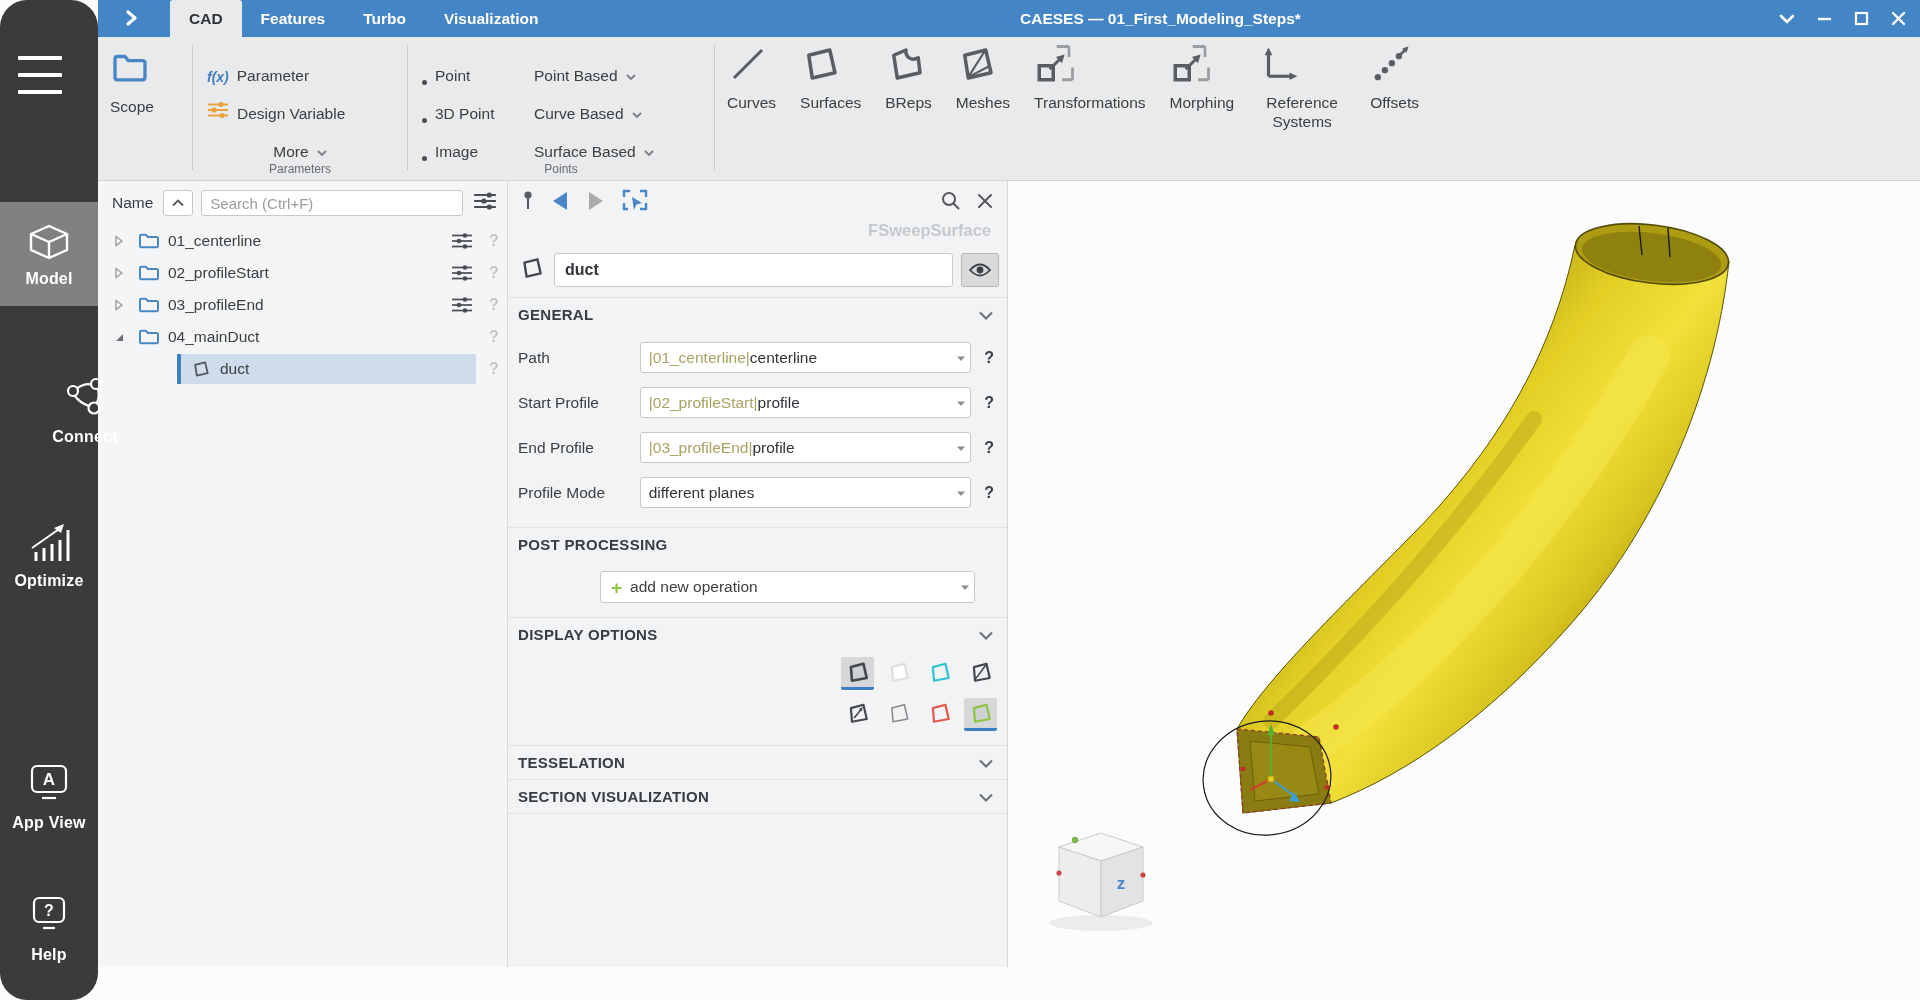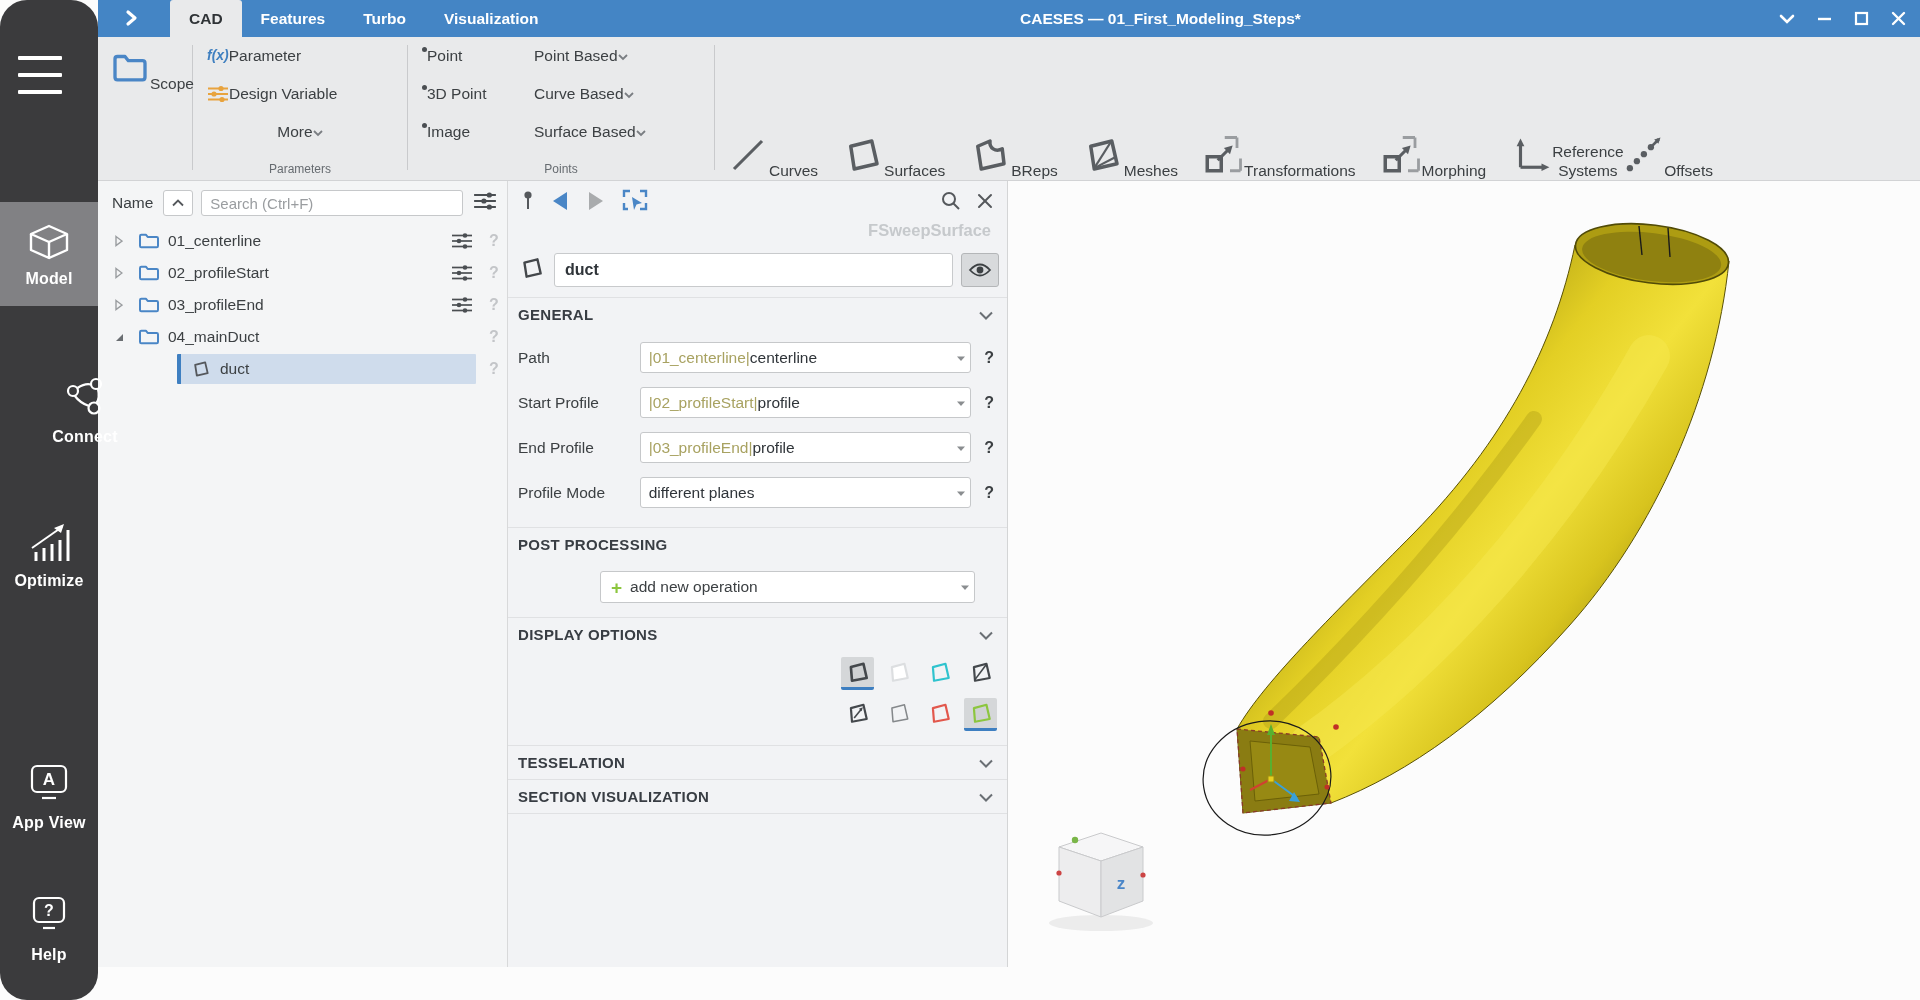--- a/index.html
+++ b/index.html
@@ -25,24 +25,24 @@
   .tb-title { position:absolute; left:922px; top:0; height:37px; line-height:37px; font-weight:bold; font-size:15.5px; white-space:nowrap; }
   .win-controls { position:absolute; right:14px; top:0; height:37px; display:flex; align-items:center; gap:22px; }
   .win-controls span { display:inline-flex; cursor:pointer; }
 
   
   .ribbon { position:absolute; left:98px; top:37px; right:0; height:144px; background:#e9eaeb;
             border-bottom:1px solid #d2d3d5; display:flex; align-items:stretch; }
   .rgroup { position:relative; padding-top:6px; }
   .rsep { width:1px; background:#c9cacc; margin:8px 0 10px 0; }
   .group-label { position:absolute; bottom:4px; left:0; right:0; text-align:center; font-size:12px; color:#666b70; }
-  .bigbtn { display:flex; flex-direction:row; align-items:flex-end; padding:6px 12px 0 12px; cursor:pointer; }
+  .bigbtn { display:flex; flex-direction:column; align-items:flex-start; padding:6px 12px 0 12px; cursor:pointer; }
   .bigbtn .blabel { font-size:15.5px; color:#3c4043; margin-top:4px; text-align:center; line-height:19px; }
   .menu-rows { display:flex; flex-direction:column; padding:4px 14px 0 14px; }
-  .menu-row { height:38px; display:flex; align-items:flex-start; font-size:15.5px; color:#3c4043; cursor:pointer; }
+  .menu-row { height:38px; display:flex; align-items:flex-end; gap:8px; font-size:15.5px; color:#3c4043; cursor:pointer; }
   .menu-row.centered { justify-content:center; }
   .fx { color:#4080c0; font-style:italic; font-weight:bold; font-size:14px; }
   .bullet { width:5px; height:5px; border-radius:50%; background:#4a4e52; display:inline-block; }
   .pts-cols { display:flex; padding:4px 10px 0 14px; }
   .pts-col { display:flex; flex-direction:column; }
   .pts-col.c1 { width:112px; }
 
   
   .tree { position:absolute; left:98px; top:181px; width:410px; height:786px; background:#f4f5f6;
           border-right:1px solid #d8d9da; }

